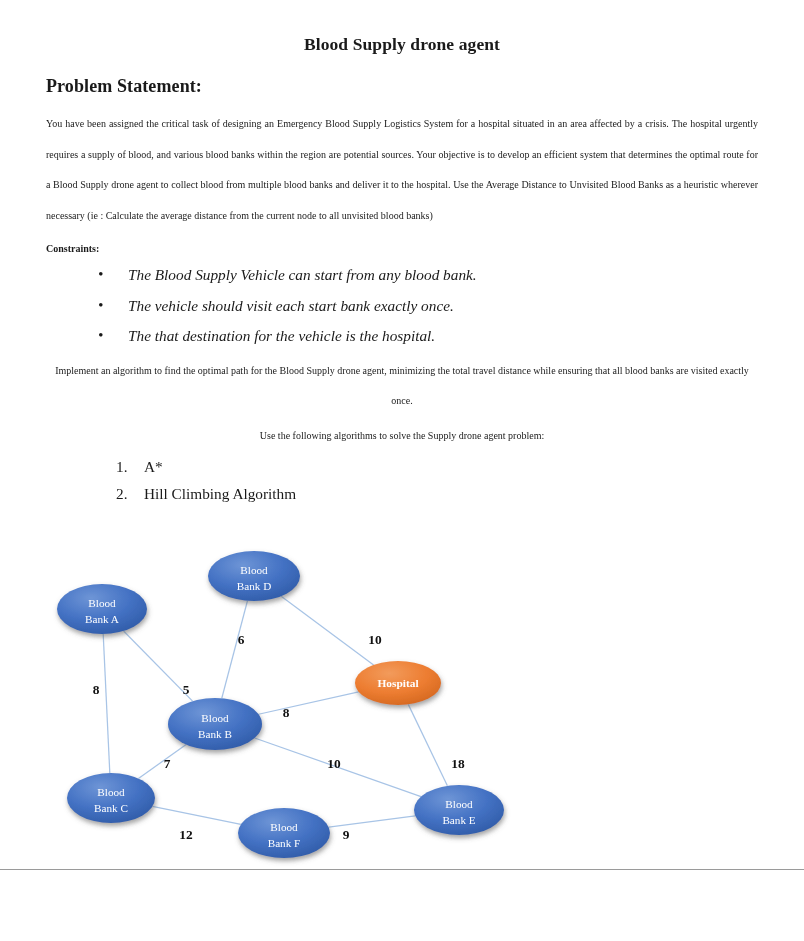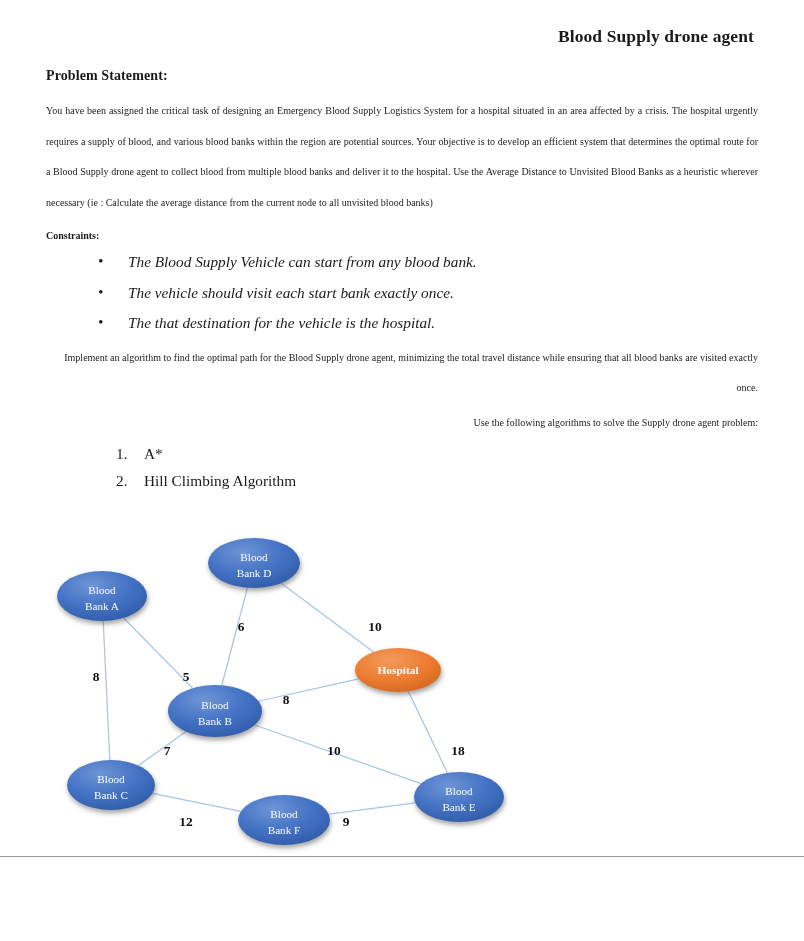--- a/index.html
+++ b/index.html
@@ -16,29 +16,29 @@
     color: #1a1a1a;
   }
   .page {
     position: relative;
     width: 804px;
     height: 941px;
     box-sizing: border-box;
     padding: 0 46px;
   }
   .doc-title {
-    text-align: right;
+    text-align: center;
     font-size: 17.5px;
     font-weight: bold;
-    margin: 4px;
+    margin: 12px;
     padding-top: 22px;
     letter-spacing: 0.1px;
   }
   .section-heading {
-    font-size: 14px;
+    font-size: 18px;
     font-weight: bold;
     margin: 21px 0 0 0;
     letter-spacing: 0.1px;
   }
   .sub-heading {
     font-size: 10px;
     font-weight: bold;
     margin: 12px 0 0 0;
   }
   p.body-text {
@@ -46,21 +46,21 @@
     line-height: 30.5px;
     text-align: justify;
     text-justify: inter-word;
     margin: 12px 0 0 0;
     hyphens: none;
   }
   p.body-text.tight {
     margin-top: 4px;
   }
   p.body-text.nojustify {
-    text-align: right;
+    text-align: center;
   }
   ul.constraints {
     margin: 6px 0 0 0;
     padding-left: 52px;
     list-style: none;
     font-style: italic;
   }
   ul.constraints li {
     font-size: 15.3px;
     line-height: 30.5px;

